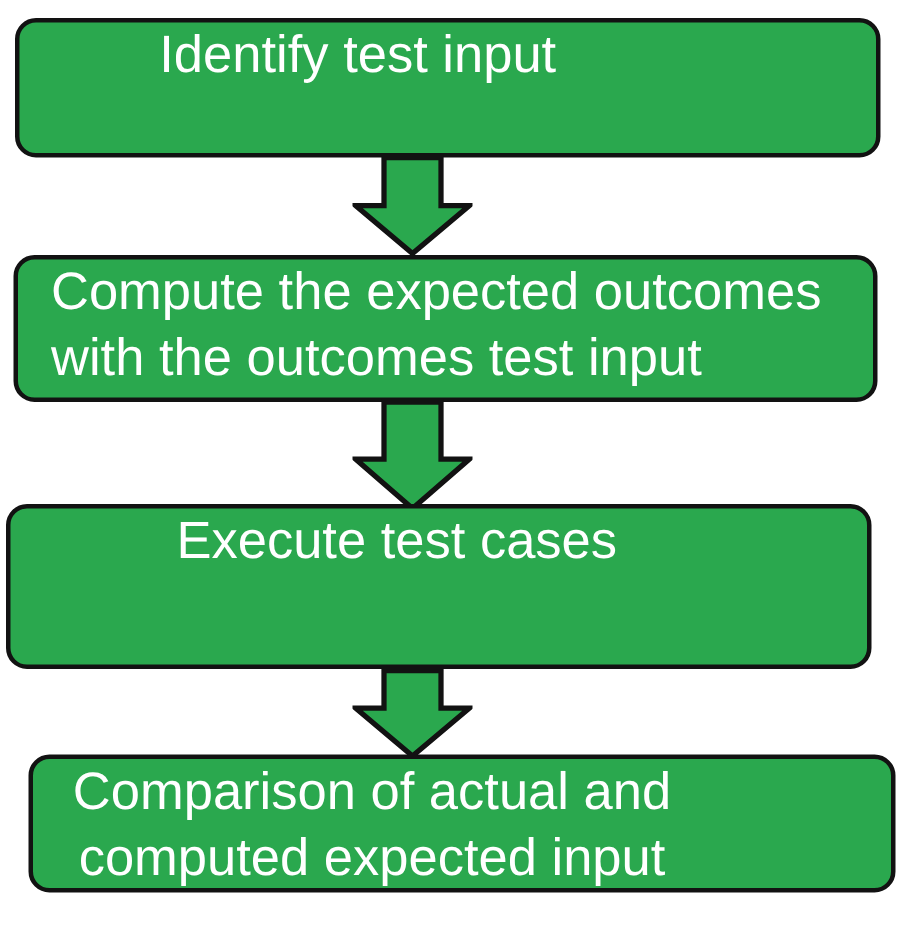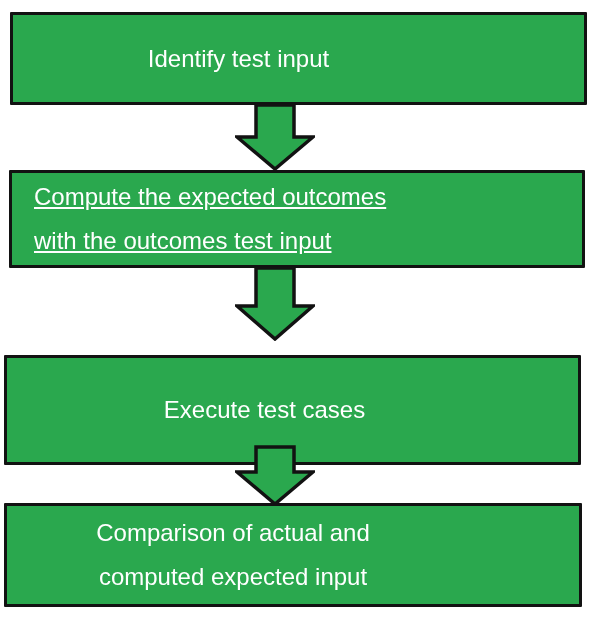--- a/index.html
+++ b/index.html
@@ -19,33 +19,33 @@
   }
   .canvas {
     position: relative;
     width: 600px; height: 620px;
   }
   .step {
     position: absolute;
     box-sizing: border-box;
     background: var(--box-fill);
     border: 3px solid var(--box-border);
-    border-radius: 1px;
+    border-radius: 14px;
     color: var(--text-color);
-    font-size: 24px;
+    font-size: 35px;
     line-height: 44px;
     display: flex;
     flex-direction: column;
-    justify-content: center;
+    justify-content: flex-start;
   }
   .step .line { white-space: nowrap; }
   .step-1 { left: 10px; top: 12px;  width: 577px; height: 93px;  text-align: center; padding-right: 120px; }
-  .step-2 { left: 9px;  top: 170px; width: 576px; height: 98px;  text-align: left;   padding-left: 22px; padding-right: 40px; text-decoration: underline; }
-  .step-3 { left: 4px;  top: 355px; width: 577px; height: 110px; text-align: center; padding-right: 56px; }
-  .step-4 { left: 4px;  top: 503px; width: 578px; height: 104px; text-align: center; padding-right: 120px; }
+  .step-2 { left: 9px;  top: 170px; width: 576px; height: 98px;  text-align: left;   padding-left: 22px; padding-right: 40px; }
+  .step-3 { left: 4px;  top: 336px; width: 577px; height: 110px; text-align: center; padding-right: 56px; }
+  .step-4 { left: 19px;  top: 503px; width: 578px; height: 92px; text-align: center; padding-right: 120px; }
   .connector { position: absolute; width: 80px; }
   .connector-1 { left: 235px; top: 102px; height: 69px; }
   .connector-2 { left: 235px; top: 266px; height: 75px; }
   .connector-3 { left: 235px; top: 445px; height: 61px; }
   .connector svg { display: block; width: 100%; height: 100%; }
   .connector polygon {
     fill: var(--arrow-fill);
     stroke: var(--arrow-border);
     stroke-width: 3.5;
     stroke-linejoin: miter;

